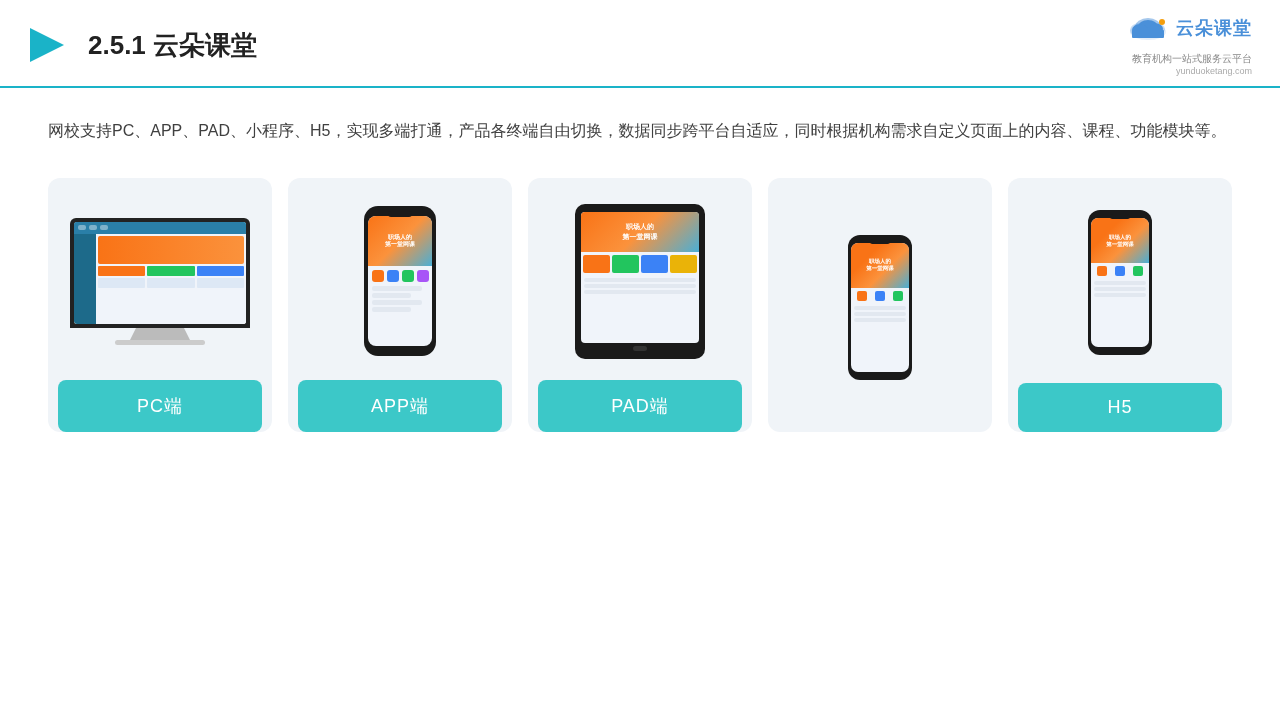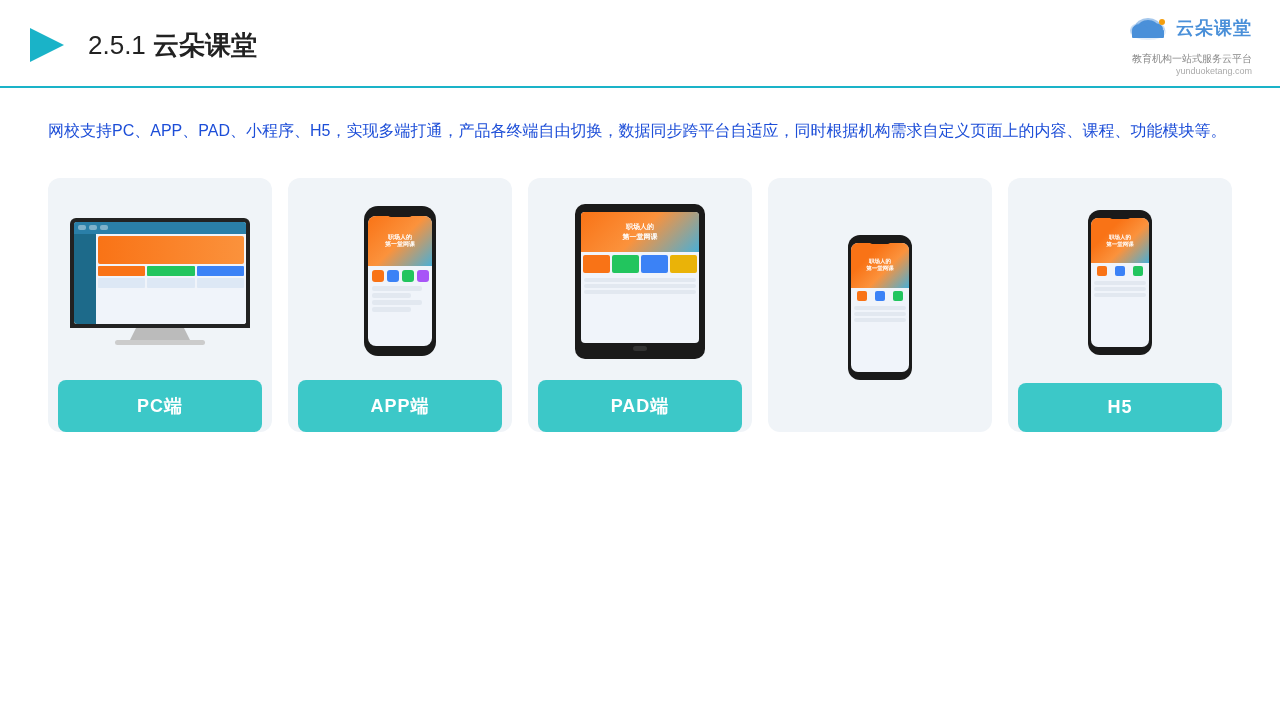--- a/index.html
+++ b/index.html
@@ -28,21 +28,21 @@
       width: 46px;
       height: 46px;
     }
     .page-title {
       font-size: 26px;
       font-weight: 600;
       color: #222;
     }
     .page-title span.num {
       color: #222;
-      font-weight: 400;
+      font-weight: 700;
     }
     .header-right {
       display: flex;
       align-items: center;
       gap: 0;
     }
     .brand-logo {
       display: flex;
       flex-direction: column;
       align-items: flex-end;
@@ -73,21 +73,21 @@
       color: #aaa;
       text-align: right;
     }
 
     
     .main-content {
       padding: 28px 48px 20px 48px;
     }
     .description {
       font-size: 16px;
-      color: #1d4ed8;
+      color: #404040;
       line-height: 1.9;
       margin-bottom: 32px;
     }
 
     
     .cards-row {
       display: flex;
       gap: 16px;
       align-items: stretch;
       margin-top: 10px;
@@ -109,21 +109,21 @@
       justify-content: center;
       width: 100%;
       min-height: 170px;
       margin-bottom: 14px;
     }
     .device-label {
       width: 100%;
       background: #3cc8c8;
       color: #fff;
       font-size: 18px;
-      font-weight: 700;
+      font-weight: 400;
       text-align: center;
       padding: 14px 0;
       border-radius: 8px;
       margin-bottom: 0;
       letter-spacing: 1px;
     }
 
     
     .pc-monitor {
       position: relative;

